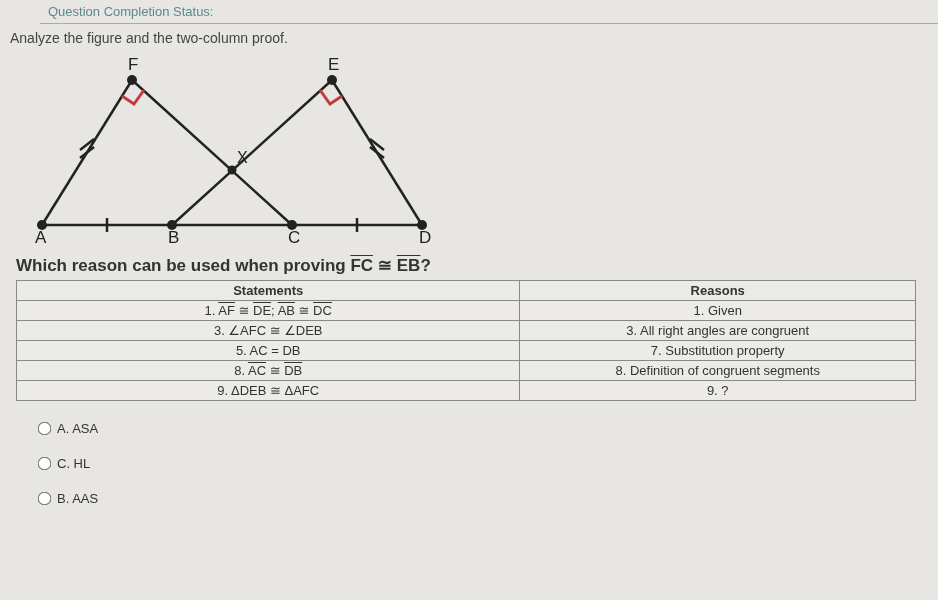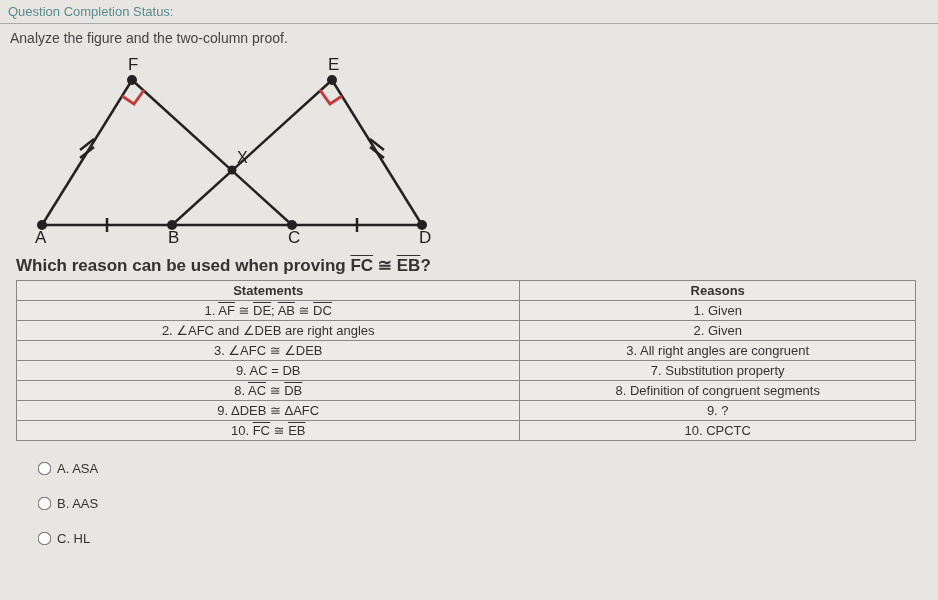--- a/index.html
+++ b/index.html
@@ -9,20 +9,21 @@
   color: #333;
   width: 938px;
   height: 600px;
   overflow: hidden;
 }
 .header {
   color: #5a8a8a;
   font-size: 13px;
   padding: 4px 8px;
   border-bottom: 1px solid #aaa;
+  margin-left: 40px;
 }
 .content {
   padding: 6px 10px;
 }
 .instruction {
   font-size: 14px;
   color: #444;
   margin-bottom: 4px;
 }
 .figure {
@@ -146,54 +147,46 @@
         <th>Statements</th>
         <th>Reasons</th>
       </tr>
     </thead>
     <tbody id="proof-body">
         <tr>
           <td>1. <span class="overline">AF</span> ≅ <span class="overline">DE</span>; <span class="overline">AB</span> ≅ <span class="overline">DC</span></td>
           <td>1.  Given</td>
         </tr>
         <tr>
-          <td>2. ∠AFC and ∠DEB are right angles</td>
-          <td>2.  Given</td>
-        </tr>
-        <tr>
           <td>3. ∠AFC ≅ ∠DEB</td>
           <td>3.  All right angles are congruent</td>
         </tr>
         <tr>
-          <td>9. AC = DB</td>
+          <td>5. AC = DB</td>
           <td>7.  Substitution property</td>
         </tr>
         <tr>
           <td>8. <span class="overline">AC</span> ≅ <span class="overline">DB</span></td>
           <td>8.  Definition of congruent segments</td>
         </tr>
         <tr>
           <td>9. ΔDEB ≅ ΔAFC</td>
           <td>9.  ?</td>
-        </tr>
-        <tr>
-          <td>10. <span class="overline">FC</span> ≅ <span class="overline">EB</span></td>
-          <td>10.  CPCTC</td>
         </tr>
       </tbody>
   </table>
 
   <div class="options" id="options-container">
       <div class="option">
         <input type="radio" name="answer" style="">
         <span>A. ASA</span>
       </div>
       <div class="option">
         <input type="radio" name="answer" style="">
-        <span>B. AAS</span>
+        <span>C. HL</span>
       </div>
       <div class="option">
         <input type="radio" name="answer" style="">
-        <span>C. HL</span>
+        <span>B. AAS</span>
       </div>
     </div>
 
 </div>
 
 </body></html>

